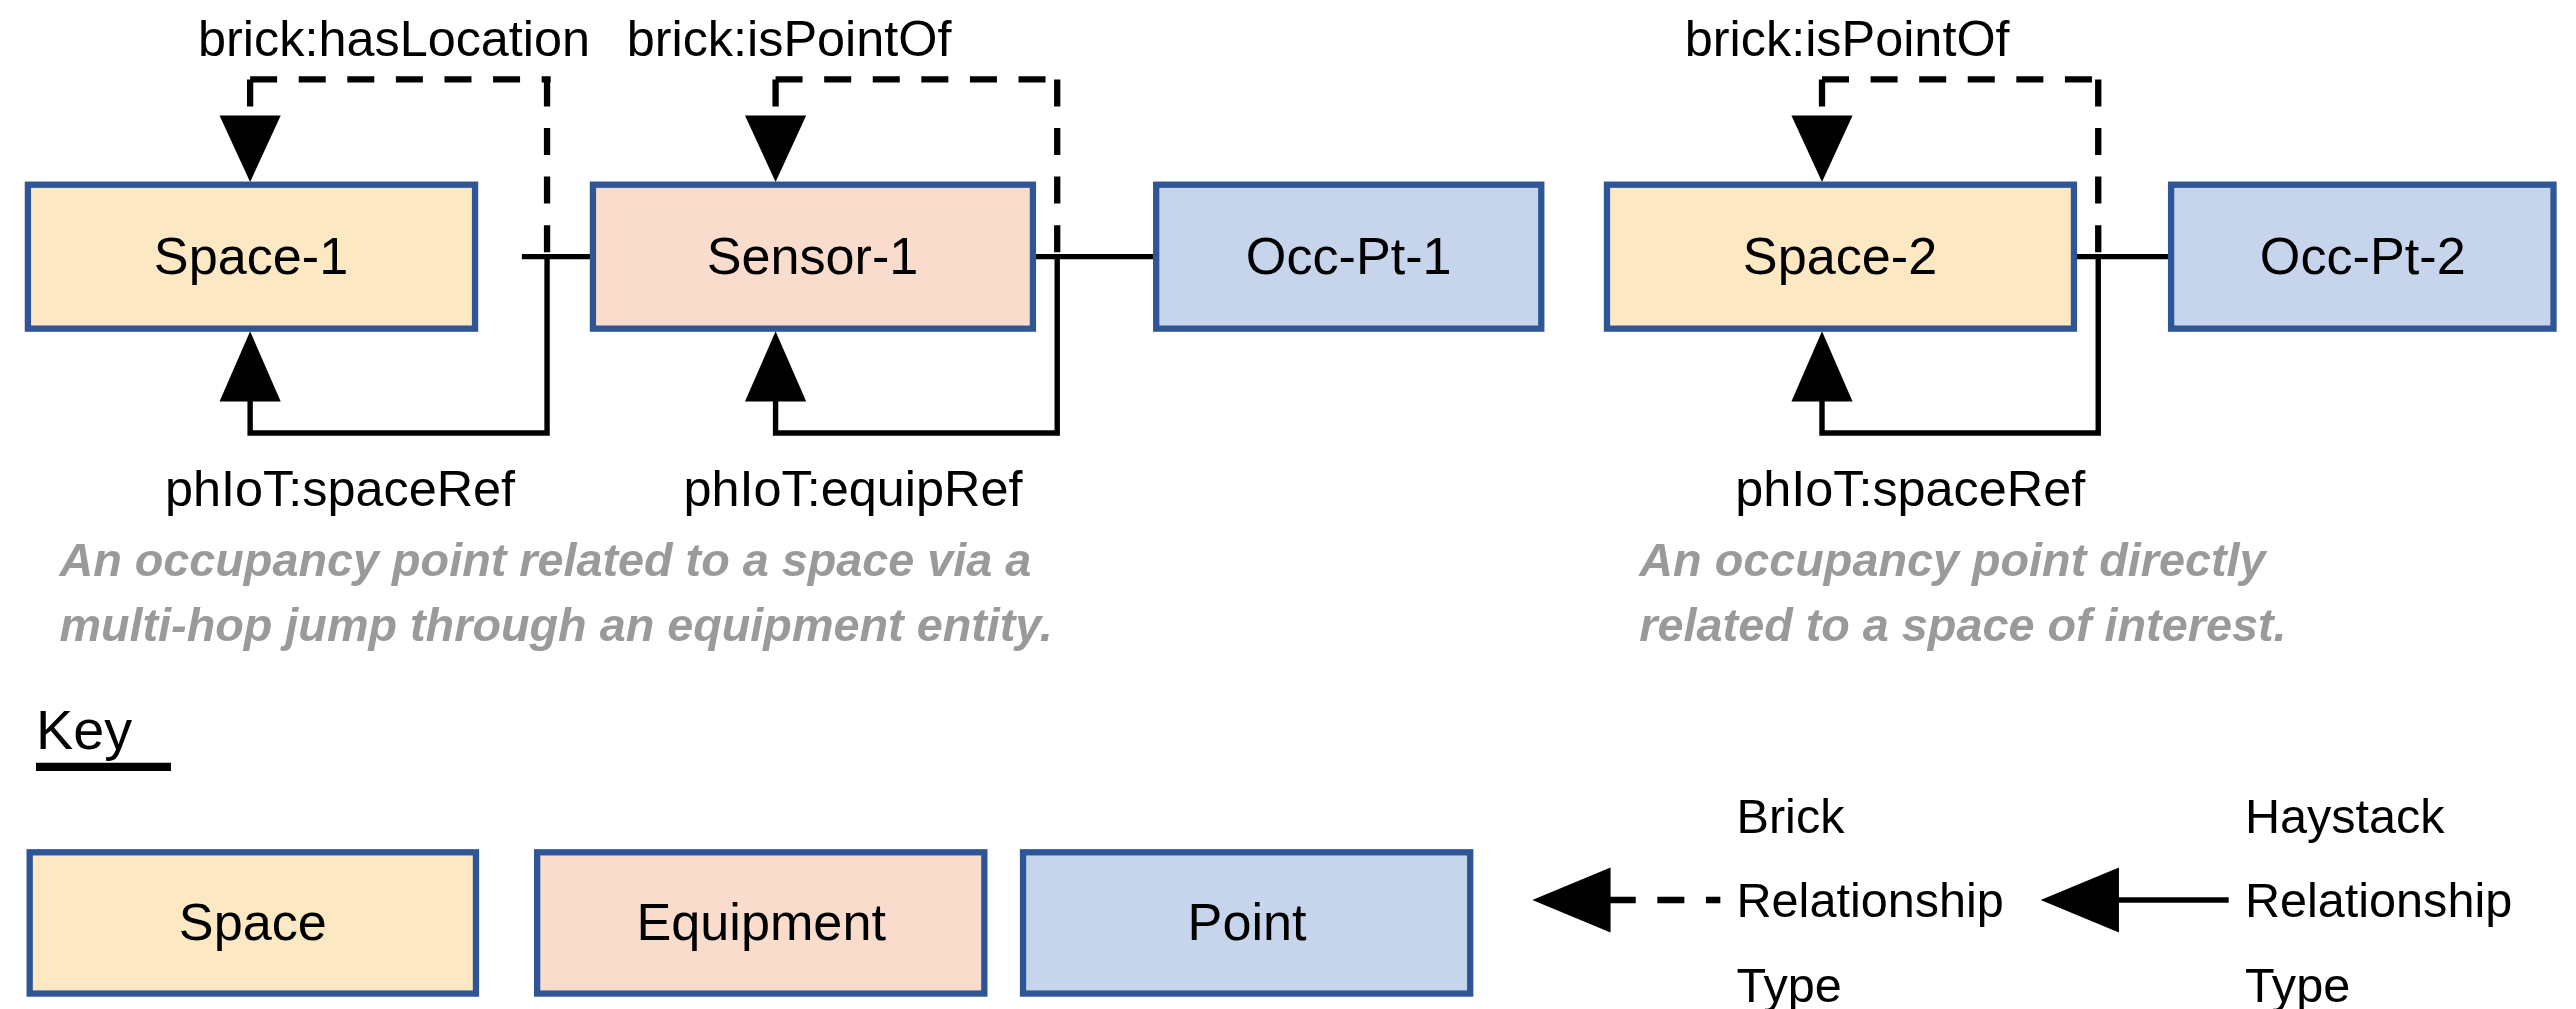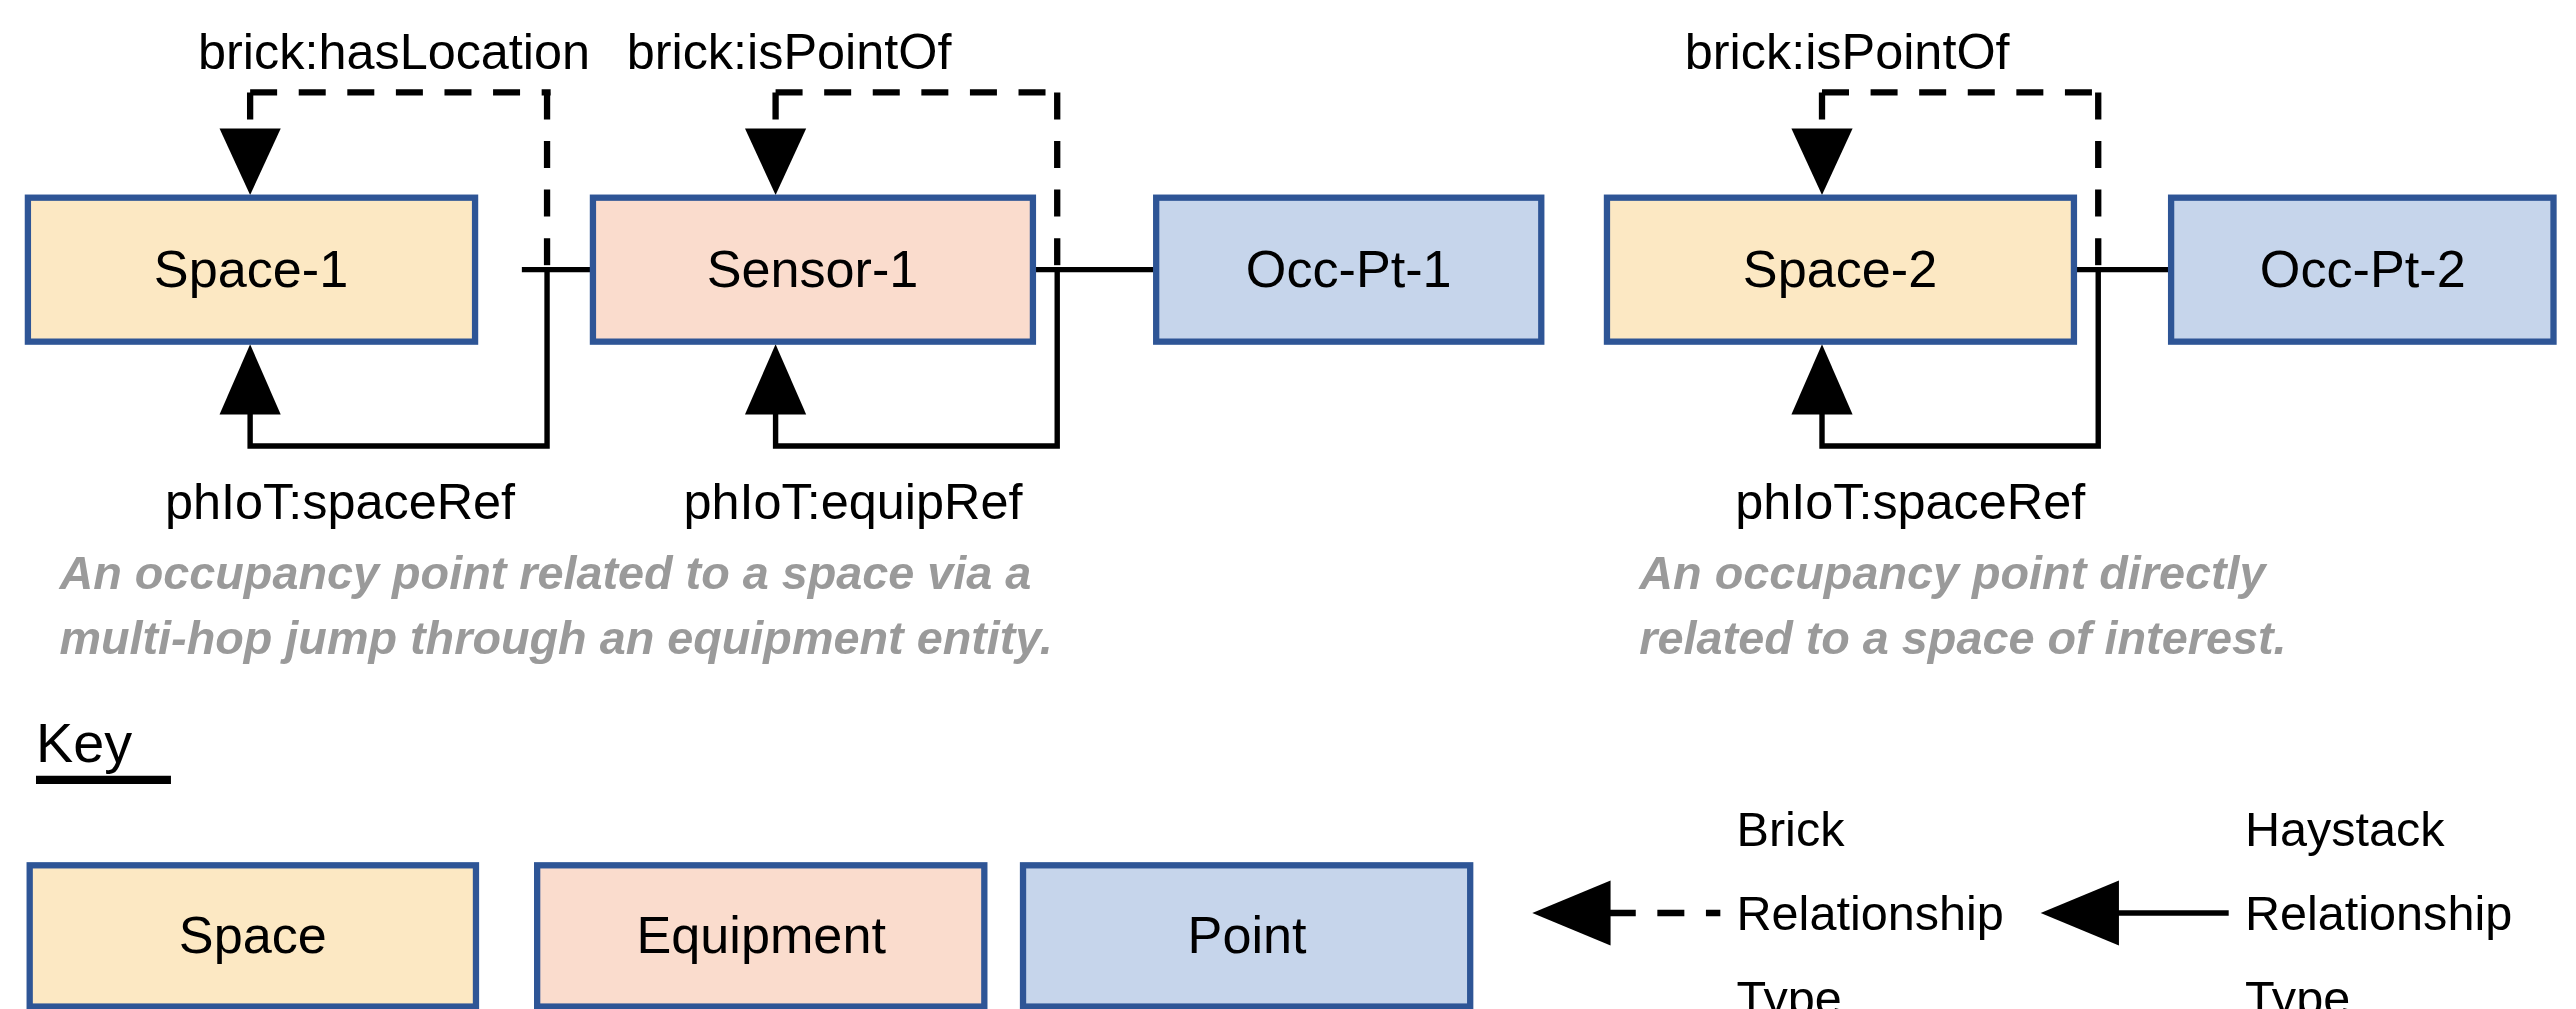--- a/index.html
+++ b/index.html
@@ -11,21 +11,20 @@
     width: 2576px;
     height: 1010px;
     font-family: "Liberation Sans", sans-serif;
     overflow: hidden;
   }
   #stage {
     position: relative;
     width: 2576px;
     height: 820px;
     background: #ffffff;
-    margin-top: 13px;
   }
   svg.diagram {
     position: absolute;
     top: 0;
     left: 0;
     width: 2576px;
     height: 1010px;
   }
   .node-rect {
     stroke: #2E5596;

